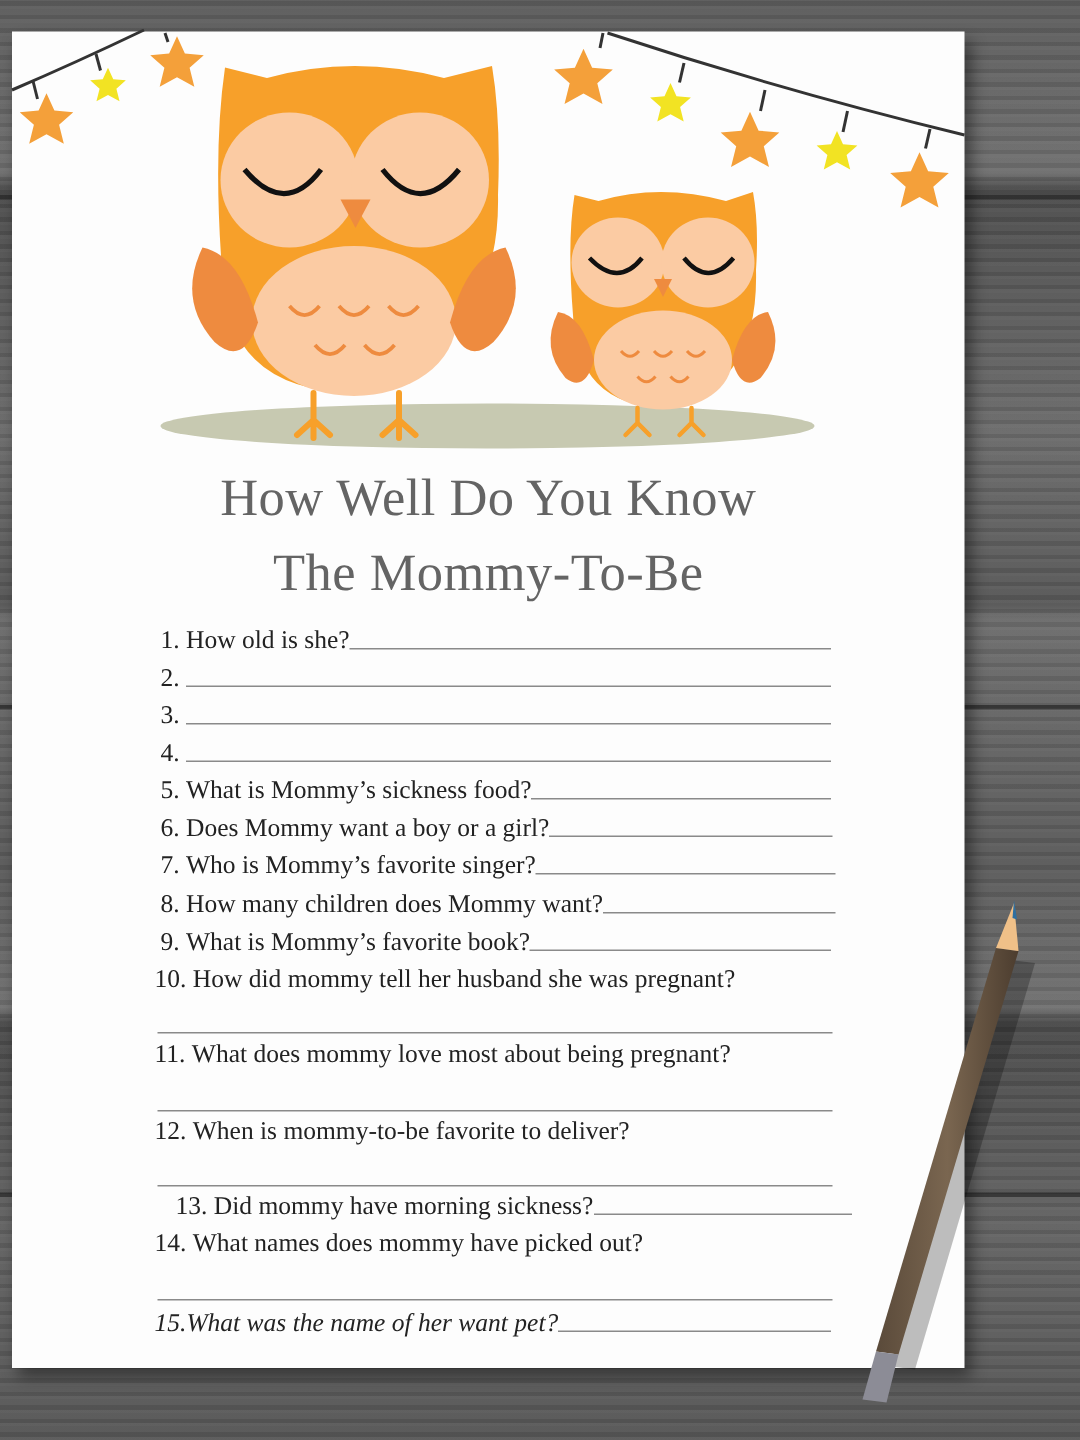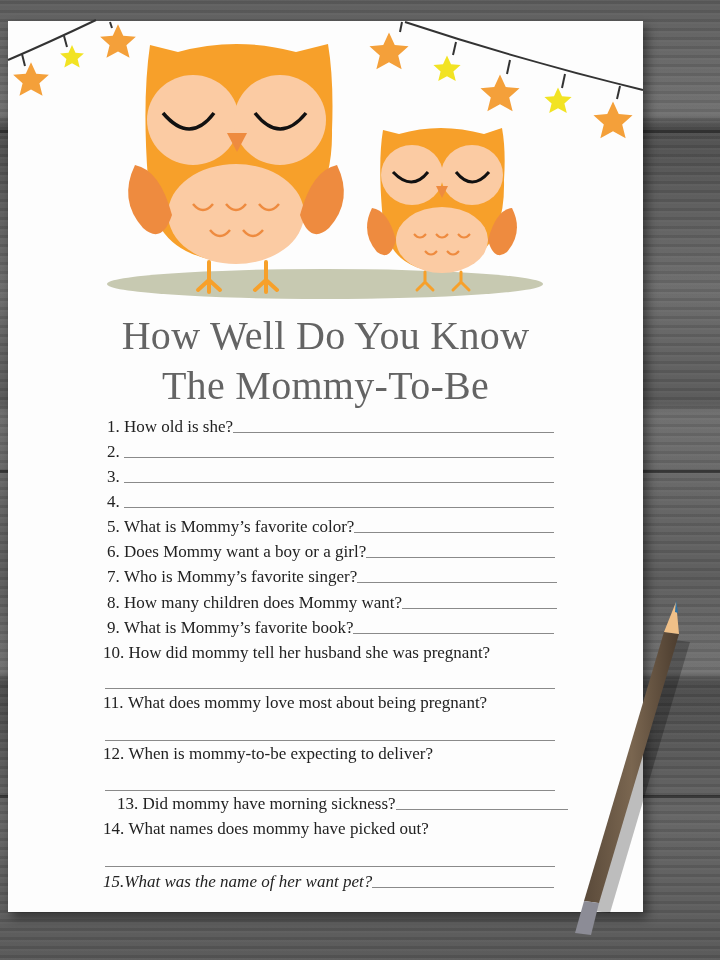--- a/index.html
+++ b/index.html
@@ -5,21 +5,21 @@
   html,body{margin:0;padding:0;}
   body{width:720px;height:960px;position:relative;overflow:hidden;
     background:
       repeating-linear-gradient(0deg, rgba(255,255,255,0.05) 0 2px, rgba(0,0,0,0.06) 2px 5px, rgba(255,255,255,0.03) 5px 9px),
       linear-gradient(180deg,#5b5b5b 0%,#6e6e6e 12%,#4c4c4c 13%,#6a6a6a 30%,#575757 42%,#6c6c6c 43%,#5a5a5a 60%,#707070 70%,#4a4a4a 71%,#626262 85%,#565656 100%);
     font-family:"Liberation Serif","DejaVu Serif",serif;}
   .plank-line{position:absolute;left:0;width:720px;height:3px;background:rgba(20,20,20,0.55);}
   .paper{position:absolute;left:8px;top:21px;width:635px;height:891px;background:#fdfdfd;
     box-shadow:4px 6px 10px rgba(0,0,0,0.45);}
   .art{position:absolute;left:0;top:0;width:720px;height:310px;}
-  .title{position:absolute;left:0;width:651px;text-align:center;color:#646464;font-size:40px;letter-spacing:0.3px;}
+  .title{position:absolute;left:0;width:651px;text-align:center;color:#646464;font-size:35px;letter-spacing:0.3px;}
   .t1{top:312px;}
   .t2{top:362px;}
   .q{position:absolute;left:107px;font-size:17px;color:#222;white-space:nowrap;display:flex;align-items:flex-end;}
   .q .fill{display:inline-block;border-bottom:1px solid #8a8a8a;height:1px;margin-bottom:4px;flex:1;}
   .rule{position:absolute;left:107px;width:447px;height:0;border-bottom:1px solid #8a8a8a;}
   .pencil{position:absolute;left:0;top:0;width:720px;height:960px;pointer-events:none;}
 </style>
 </head>
 <body>
 
@@ -115,21 +115,21 @@
 <div class="q" style="top:442px;width:447px;">
   <span>2.</span>&nbsp;<span class="fill"></span>
 </div>
 <div class="q" style="top:467px;width:447px;">
   <span>3.</span>&nbsp;<span class="fill"></span>
 </div>
 <div class="q" style="top:492px;width:447px;">
   <span>4.</span>&nbsp;<span class="fill"></span>
 </div>
 <div class="q" style="top:517px;width:447px;">
-  <span>5.</span>&nbsp;<span>What is Mommy’s favorite color?</span><span class="fill"></span>
+  <span>5.</span>&nbsp;<span>What is Mommy’s sickness food?</span><span class="fill"></span>
 </div>
 <div class="q" style="top:542px;width:448px;">
   <span>6.</span>&nbsp;<span>Does Mommy want a boy or a girl?</span><span class="fill"></span>
 </div>
 <div class="q" style="top:567px;width:450px;">
   <span>7.</span>&nbsp;<span>Who is Mommy’s favorite singer?</span><span class="fill"></span>
 </div>
 <div class="q" style="top:593px;width:450px;">
   <span>8.</span>&nbsp;<span>How many children does Mommy want?</span><span class="fill"></span>
 </div>
@@ -138,21 +138,21 @@
 </div>
 <div class="q" style="top:643px;left:103px;align-items:flex-end;">
   <span>10.</span>&nbsp;<span>How did mommy tell her husband she was pregnant?</span>
 </div>
 <div class="rule" style="top:688px;left:105px;width:450px;"></div>
 <div class="q" style="top:693px;left:103px;">
   <span>11.</span>&nbsp;<span>What does mommy love most about being pregnant?</span>
 </div>
 <div class="rule" style="top:740px;left:105px;width:450px;"></div>
 <div class="q" style="top:744px;left:103px;">
-  <span>12.</span>&nbsp;<span>When is mommy-to-be expecting to deliver?</span>
+  <span>12.</span>&nbsp;<span>When is mommy-to-be favorite to deliver?</span>
 </div>
 <div class="rule" style="top:790px;left:105px;width:450px;"></div>
 <div class="q" style="top:794px;left:117px;width:451px;justify-content:flex-end;">
   <span>13.</span>&nbsp;<span>Did mommy have morning sickness?</span><span class="fill"></span>
 </div>
 <div class="q" style="top:819px;left:103px;text-align:right;">
   <span>14.</span>&nbsp;<span>What names does mommy have picked out?</span>
 </div>
 <div class="rule" style="top:866px;left:105px;width:450px;"></div>
 <div class="q" style="top:872px;left:103px;width:451px;font-style:italic;">

